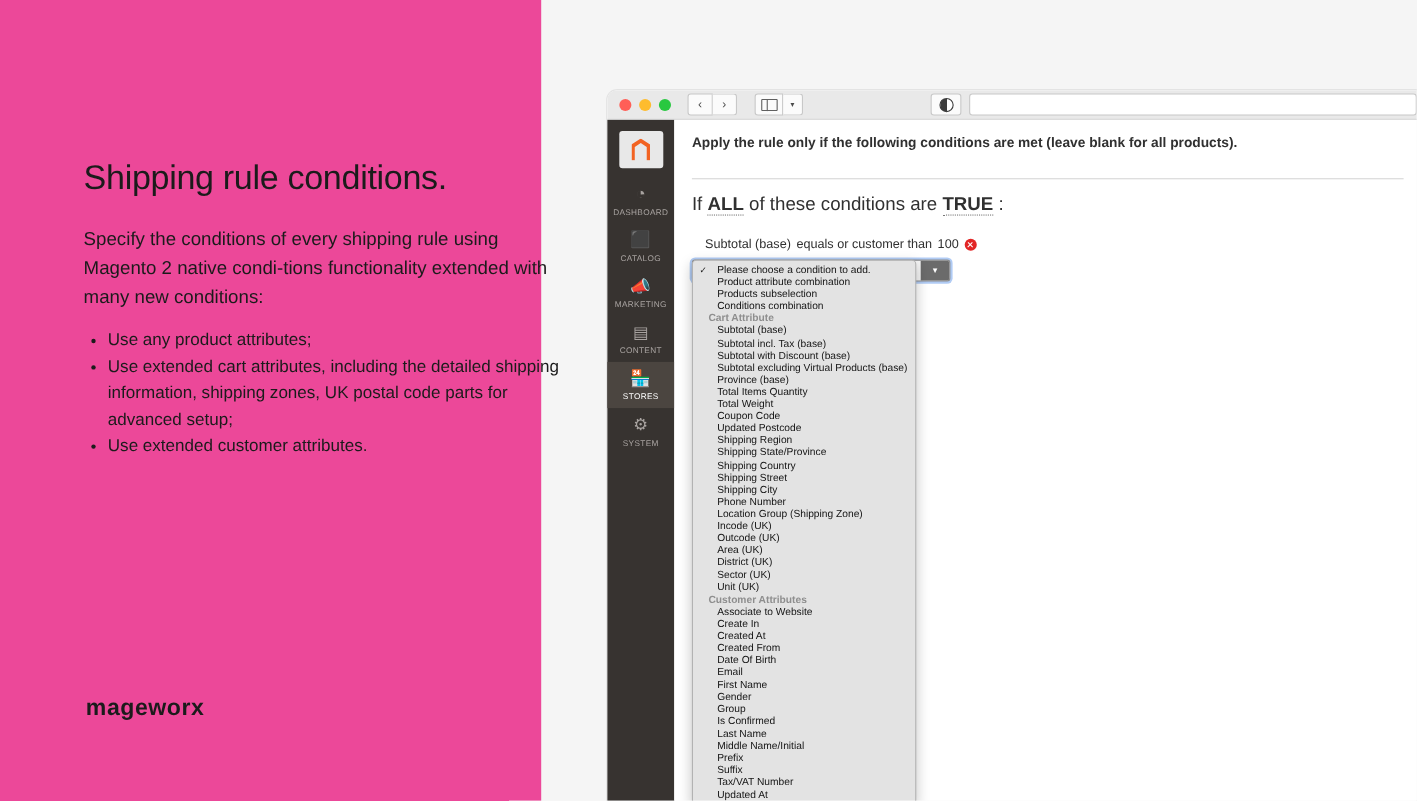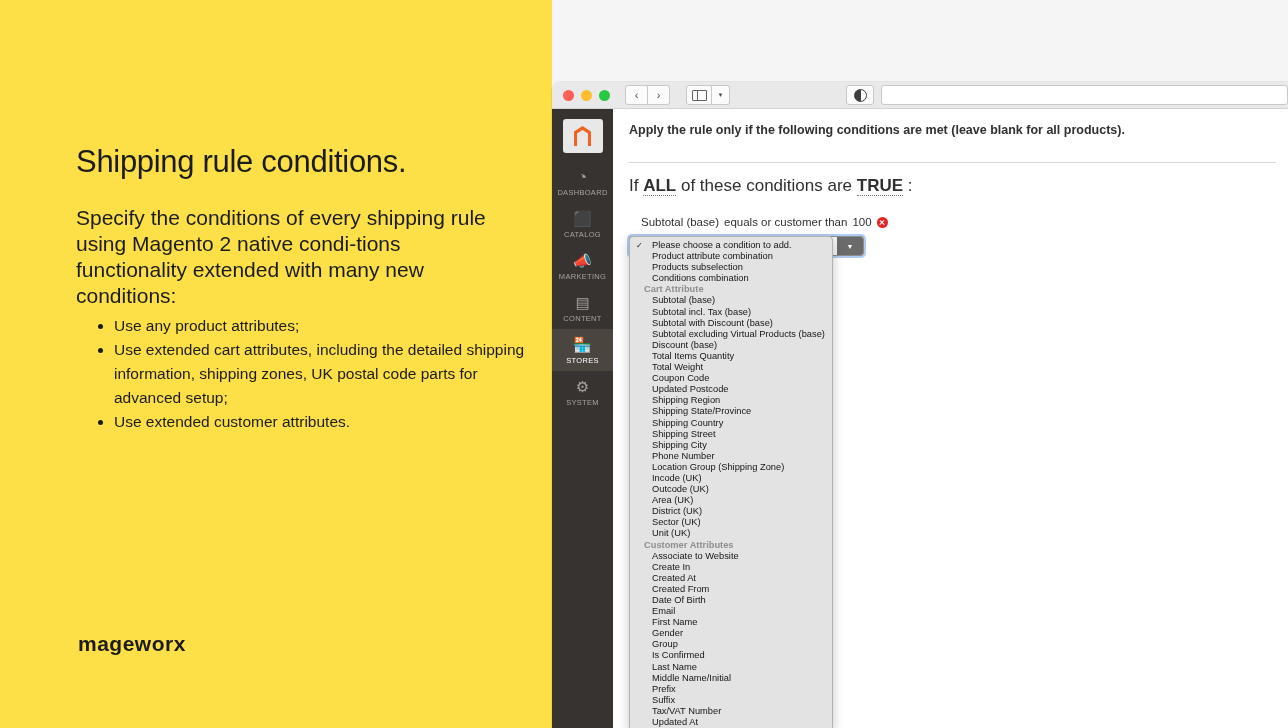--- a/index.html
+++ b/index.html
@@ -15,48 +15,49 @@
     position: relative;
     width: 1288px;
     height: 728px;
     background: #f5f5f5;
   }
 
   
   .left-panel {
     position: absolute;
     left: 0; top: 0;
-    width: 552px;
+    width: 452px;
     height: 728px;
-    background: #fde047;
+    background: #ec4899;
+    padding-left: 40px;
   }
   .headline {
     position: absolute;
     left: 76px;
     top: 144px;
     font-size: 31px;
     font-weight: 400;
     color: #1b1b1b;
     letter-spacing: -0.3px;
   }
   .body-copy {
     position: absolute;
     left: 76px;
     top: 205px;
     width: 430px;
-    font-size: 21px;
+    font-size: 17px;
     line-height: 26px;
     color: #1b1b1b;
   }
   .bullets {
     position: absolute;
     left: 76px;
     top: 298px;
     width: 420px;
-    margin: 16px;
+    margin: 0;
     padding-left: 22px;
     font-size: 15.5px;
     line-height: 24px;
     color: #1b1b1b;
   }
   .bullets li { margin-bottom: 0px; }
   .logo {
     position: absolute;
     left: 78px;
     top: 632px;
@@ -442,21 +443,21 @@
           <div class="dropdown" id="dropdown">
               <div class="dd-item selected">Please choose a condition to add.</div>
               <div class="dd-item">Product attribute combination</div>
               <div class="dd-item">Products subselection</div>
               <div class="dd-item">Conditions combination</div>
               <div class="dd-group">Cart Attribute</div>
               <div class="dd-item">Subtotal (base)</div>
               <div class="dd-item">Subtotal incl. Tax (base)</div>
               <div class="dd-item">Subtotal with Discount (base)</div>
               <div class="dd-item">Subtotal excluding Virtual Products (base)</div>
-              <div class="dd-item">Discount (base)</div>
+              <div class="dd-item">Province (base)</div>
               <div class="dd-item">Total Items Quantity</div>
               <div class="dd-item">Total Weight</div>
               <div class="dd-item">Coupon Code</div>
               <div class="dd-item">Updated Postcode</div>
               <div class="dd-item">Shipping Region</div>
               <div class="dd-item">Shipping State/Province</div>
               <div class="dd-item">Shipping Country</div>
               <div class="dd-item">Shipping Street</div>
               <div class="dd-item">Shipping City</div>
               <div class="dd-item">Phone Number</div>

